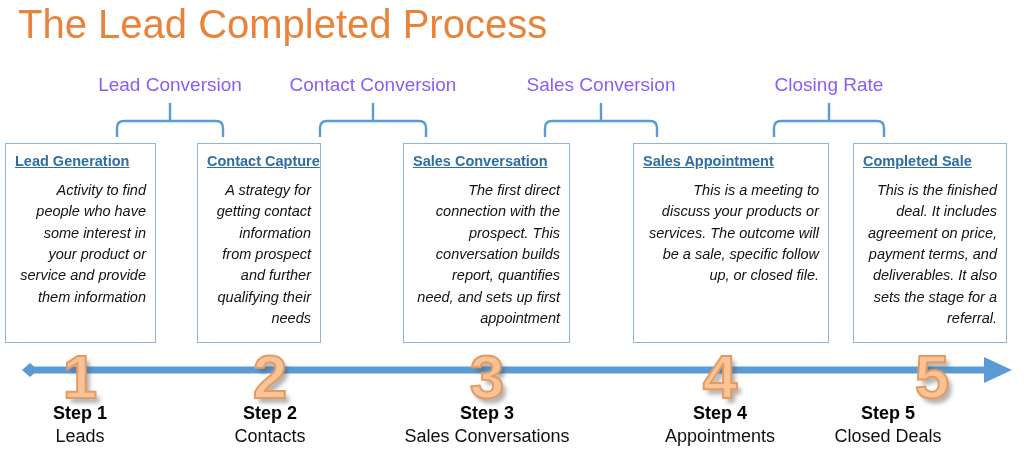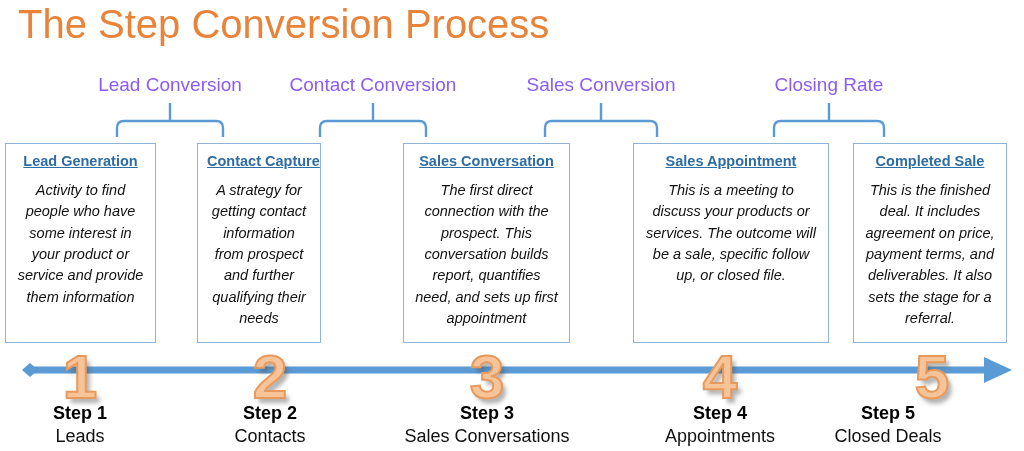--- a/index.html
+++ b/index.html
@@ -45,31 +45,30 @@
     border:1px solid #8FB4D9;
     background:#ffffff;
     padding:8px 9px 6px 9px;
     height:200px;
   }
   .stage-title{
     font-size:14.5px;
     font-weight:bold;
     color:#2E6DA4;
     text-decoration:underline;
-    text-align:center;
     line-height:1.25;
     white-space:nowrap;
     margin-bottom:10px;
   }
   .stage-body{
     font-size:14.5px;
     font-style:italic;
     color:#111111;
     line-height:1.47;
-    text-align:center;
+    text-align:right;
   }
 
   
   #arrow-wrap{position:absolute;left:0;top:352px;width:1024px;height:36px;}
 
   
   .step-number{
     position:absolute;
     top:346px;
     font-size:62px;
@@ -95,21 +94,21 @@
   }
   .step-caption .st-sub{
     font-size:18px;font-weight:400;color:#111;line-height:1.3;
   }
 </style>
 </head>
 <body>
 
 <div id="canvas">
 
-  <div id="title">The Step Conversion Process</div>
+  <div id="title">The Lead Completed Process</div>
 
   <div id="phase-layer">
       <div class="phase-label" style="left: 170px;">Lead Conversion</div>
       <div class="brace" style="left: 113px; width: 114px;">
         <svg width="114" height="34" viewBox="0 0 114 34">
           <path d="M 57 0 L 57 18 M 4 34 L 4 25 Q 4 18 11 18 L 103 18 Q 110 18 110 25 L 110 34" fill="none" stroke="#5B9BD5" stroke-width="2.4" stroke-linecap="butt"></path>
         </svg>
       </div>
       <div class="phase-label" style="left: 373px;">Contact Conversion</div>
       <div class="brace" style="left: 316px; width: 114px;">

